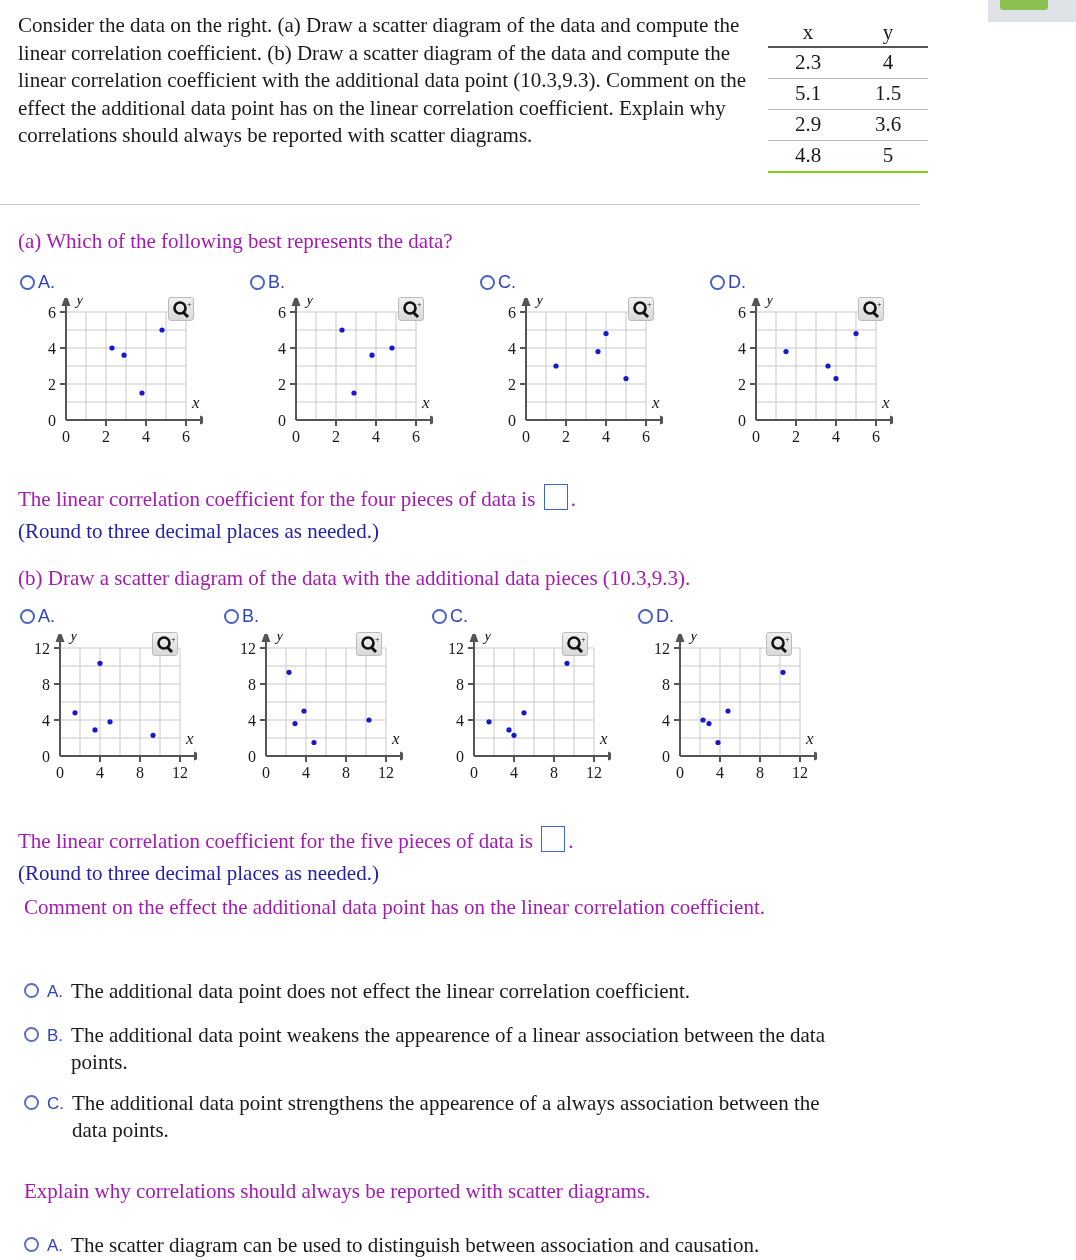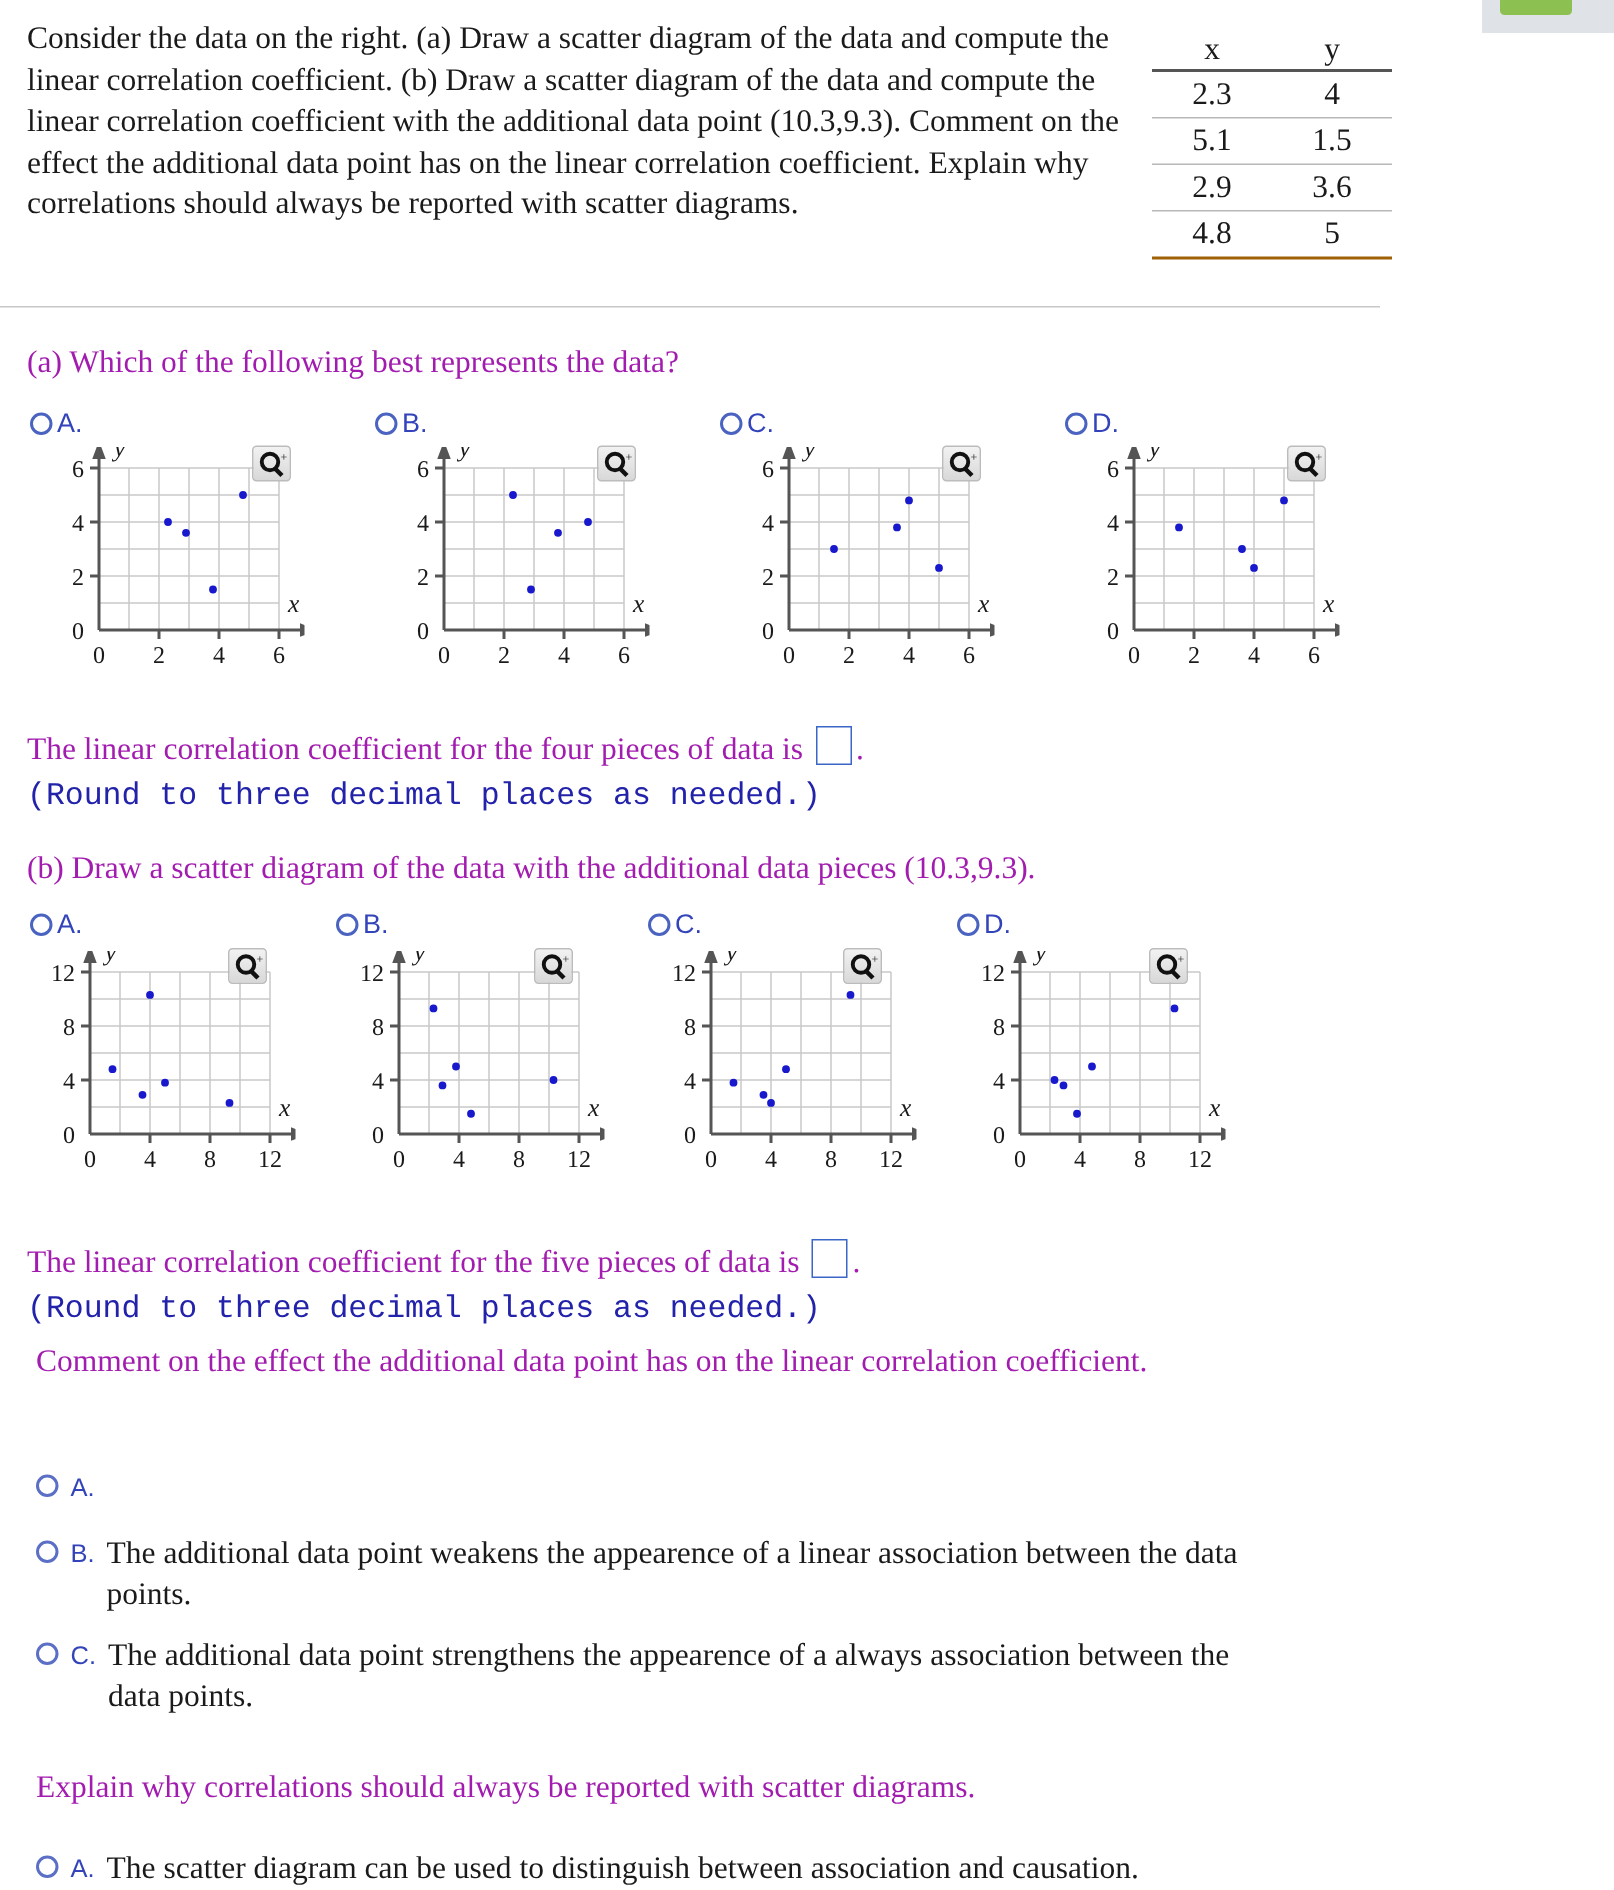--- a/index.html
+++ b/index.html
@@ -37,30 +37,30 @@
     width: 160px;
     border-collapse: collapse;
     font-size: 21px; color: #1a1a1a;
   }
   .data-table th, .data-table td {
     text-align: center; padding: 2px 0 3px; font-weight: normal;
   }
   .data-table th { font-style: normal; padding-bottom: 1px; }
   .data-table thead tr { border-bottom: 2px solid #555; }
   .data-table tbody tr { border-bottom: 1px solid #b8b8b8; margin-top: 36px; }
-  .data-table tbody tr:last-child { border-bottom: 2px solid #a16207; }
+  .data-table tbody tr:last-child { border-bottom: 2px solid #84cc16; }
 
   .hr-sep {
     position: absolute; left: 0; width: 920px; height: 1px;
     background: #c8c8c8;
   }
 
   
   .qtext { position: absolute; font-size: 21px; color: #a21caf; line-height: 27px; }
-  .bluetext { color: #2222aa; font-family: Liberation Mono, monospace; }
+  .bluetext { color: #2222aa; }
 
   
   .ansbox {
     display: inline-block; vertical-align: -4px;
     width: 24px; height: 26px;
     border: 1.6px solid #3a66c8; background: #fff;
     margin: 0 3px;
   }
 
   
@@ -563,20 +563,21 @@
   <span>The linear correlation coefficient for the five pieces of data is</span>
   <span class="ansbox"></span><span>.</span>
 </div>
 <div class="qtext bluetext" style="left:18px; top:860px">(Round to three decimal places as needed.)</div>
 
 <div class="qtext" style="left:24px; top:894px; width:860px">Comment on the effect the additional data point has on the linear correlation coefficient.</div>
 
 <div class="mc-row" style="left:24px; top:978px; width:860px">
   <span class="mc-radio"></span>
   <span class="mc-letter">A.</span>
+  <span class="mc-text">The additional data point does not effect the linear correlation coefficient.</span>
 </div>
 <div class="mc-row" style="left:24px; top:1022px; width:830px">
   <span class="mc-radio"></span>
   <span class="mc-letter">B.</span>
   <span class="mc-text">The additional data point weakens the appearence of a linear association between the data points.</span>
 </div>
 <div class="mc-row" style="left:24px; top:1090px; width:820px">
   <span class="mc-radio"></span>
   <span class="mc-letter">C.</span>
   <span class="mc-text">The additional data point strengthens the appearence of a always association between the data points.</span>

